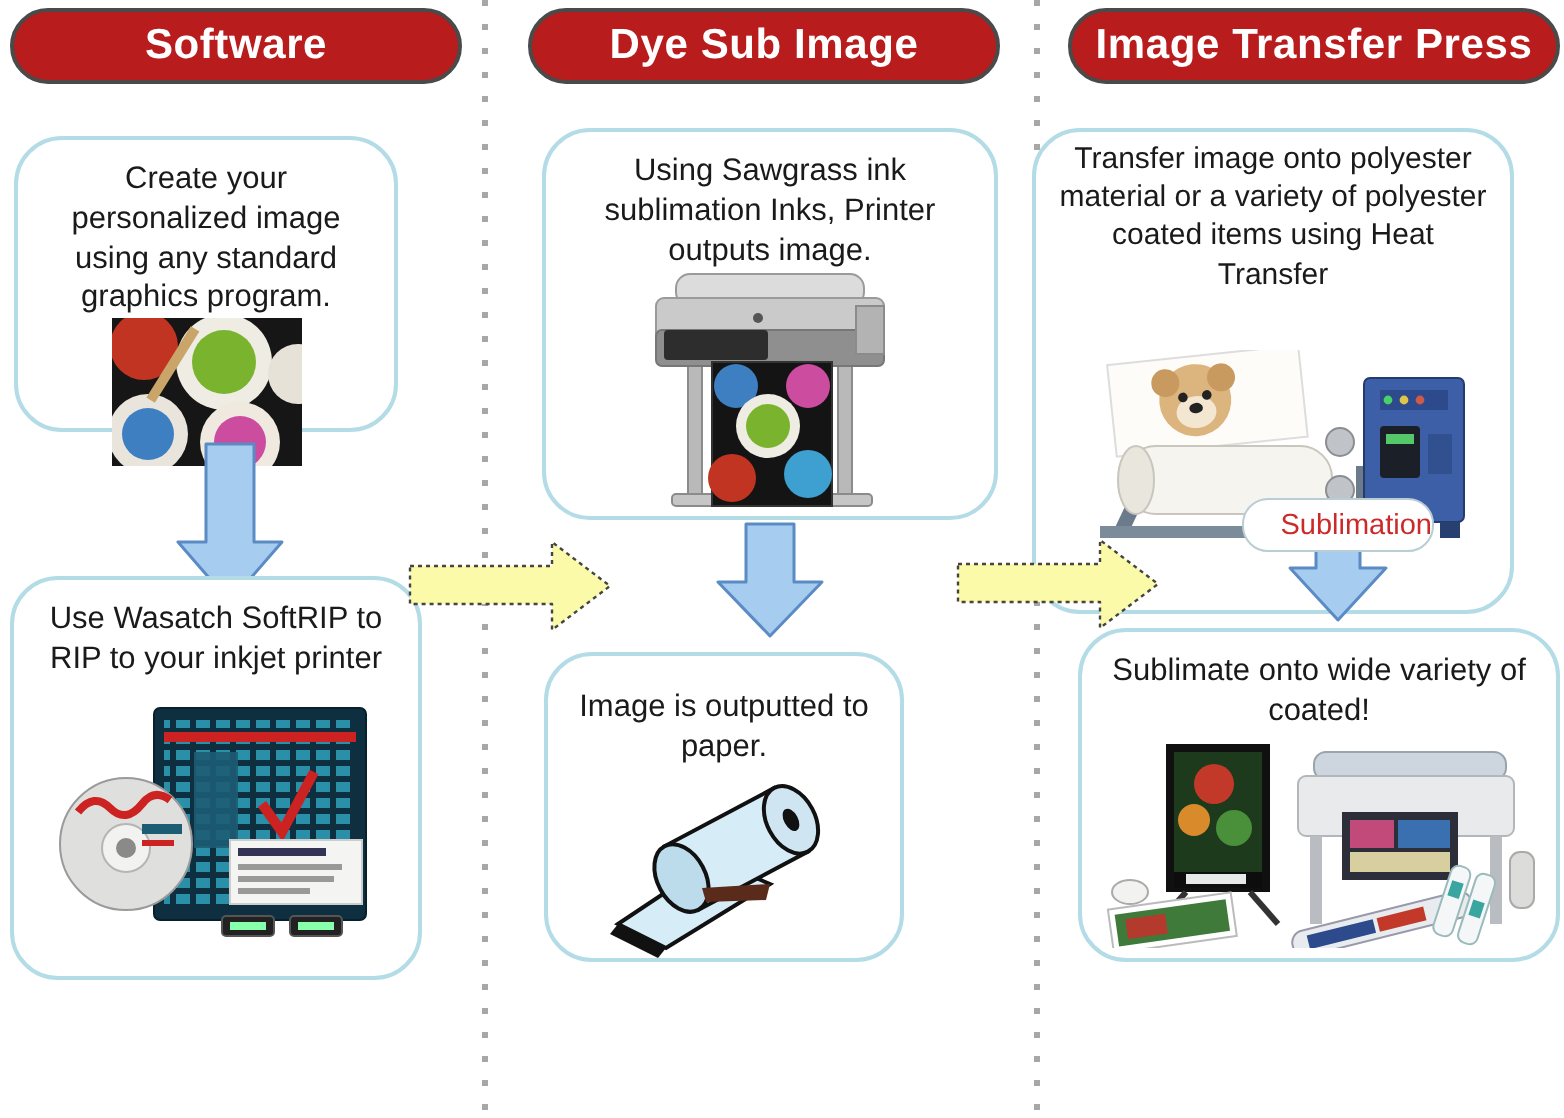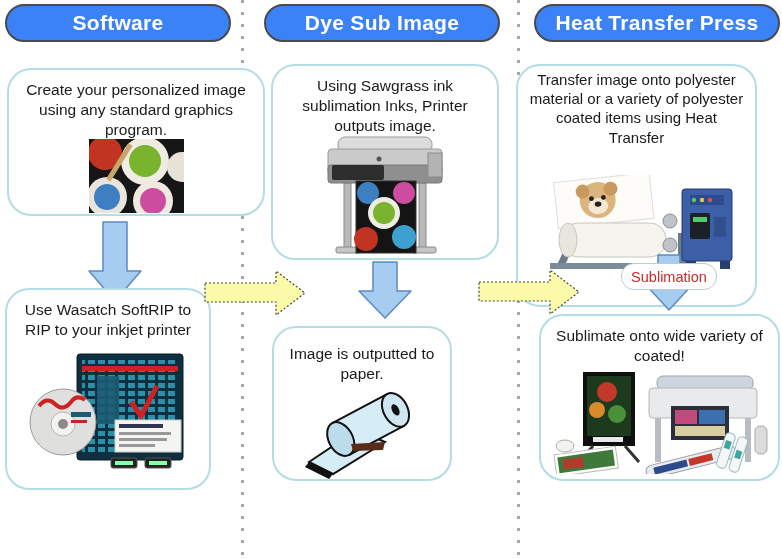--- a/index.html
+++ b/index.html
@@ -3,21 +3,21 @@
 <meta charset="utf-8">
 <style>
   html,body{margin:0;padding:0;background:#fff;}
   body{font-family:"Liberation Sans",sans-serif;}
   #canvas{position:relative;width:782px;height:559px;background:#fff;overflow:hidden;}
 
   .divider{position:absolute;top:0;width:3px;height:559px;
     background:repeating-linear-gradient(to bottom,#8a8a8a 0 3px,transparent 3px 12px);
     background-size:3px 12px;background-position:center top;opacity:.75;}
 
-  .header-pill{position:absolute;height:38px;border-radius:19px;background:#3b82f6;
+  .header-pill{position:absolute;height:38px;border-radius:19px;background:#b91c1c;
     border:2px solid #4a4a4a;display:flex;align-items:center;justify-content:center;
     color:#fff;font-weight:bold;font-size:21px;letter-spacing:.3px;box-sizing:border-box;}
 
   .flow-box{position:absolute;background:#fff;border:2px solid #b3dce6;border-radius:24px;
     box-sizing:border-box;display:flex;flex-direction:column;align-items:center;
     padding:10px 10px 6px 10px;}
   .box-text{color:#1a1a1a;font-size:15.5px;line-height:1.28;text-align:center;width:100%;}
 
   .img-wrap{display:flex;align-items:center;justify-content:center;flex:1;}
 
@@ -35,24 +35,24 @@
   <div class="divider" style="left:241px;"></div>
   <div class="divider" style="left:517px;"></div>
 
   <div class="header-pill" style="left:5px;top:4px;width:226px;">
     <span>Software</span>
   </div>
   <div class="header-pill" style="left:264px;top:4px;width:236px;">
     <span>Dye Sub Image</span>
   </div>
   <div class="header-pill" style="left:534px;top:4px;width:246px;">
-    <span>Heat Transfer Press</span>
-  </div>
-
-  <div class="flow-box" style="left:7px;top:68px;width:258px;height:148px;">
+    <span>Image Transfer Press</span>
+  </div>
+
+  <div class="flow-box" style="left:7px;top:68px;width:192px;height:148px;">
     <div class="box-text">Create your personalized image using any standard graphics program.</div>
     <div class="img-wrap">
       <svg width="95" height="74" viewBox="0 0 95 74">
         <rect width="95" height="74" fill="#161616"></rect>
         <circle cx="16" cy="14" r="17" fill="#c23422"></circle>
         <circle cx="56" cy="22" r="24" fill="#efece4"></circle>
         <circle cx="56" cy="22" r="16" fill="#7ab42e"></circle>
         <circle cx="93" cy="28" r="15" fill="#e6e2d8"></circle>
         <circle cx="18" cy="58" r="20" fill="#e9e5dc"></circle>
         <circle cx="18" cy="58" r="13" fill="#3e7fc1"></circle>
@@ -194,21 +194,21 @@
         <rect x="192" y="86" width="10" height="8" fill="#28406f"></rect>
       </svg>
     </div>
   </div>
 
   <div class="arrow-abs" style="left:641px;top:254px;z-index:2;">
     <svg width="56" height="58" viewBox="0 0 56 58">
       <polygon points="17,1 39,1 39,30 52,30 28,56 4,30 17,30" fill="#a6ccf0" stroke="#5b8bc4" stroke-width="1.5" stroke-linejoin="round"></polygon>
     </svg>
   </div>
-  <div class="sub-pill" style="left:621px;top:263px;width:96px;height:27px;">
+  <div class="sub-pill" style="left:621px;top:249px;width:96px;height:27px;justify-content:flex-end;">
     <span>Sublimation</span>
   </div>
 
   <div class="flow-box" style="left:539px;top:314px;width:241px;height:167px;">
     <div class="box-text">Sublimate onto wide variety of coated!</div>
     <div class="img-wrap">
       <svg width="222" height="108" viewBox="0 0 222 108">
 
         <rect x="34" y="6" width="52" height="74" fill="#101010"></rect>
         <rect x="38" y="10" width="44" height="60" fill="#1d3a1d"></rect>

